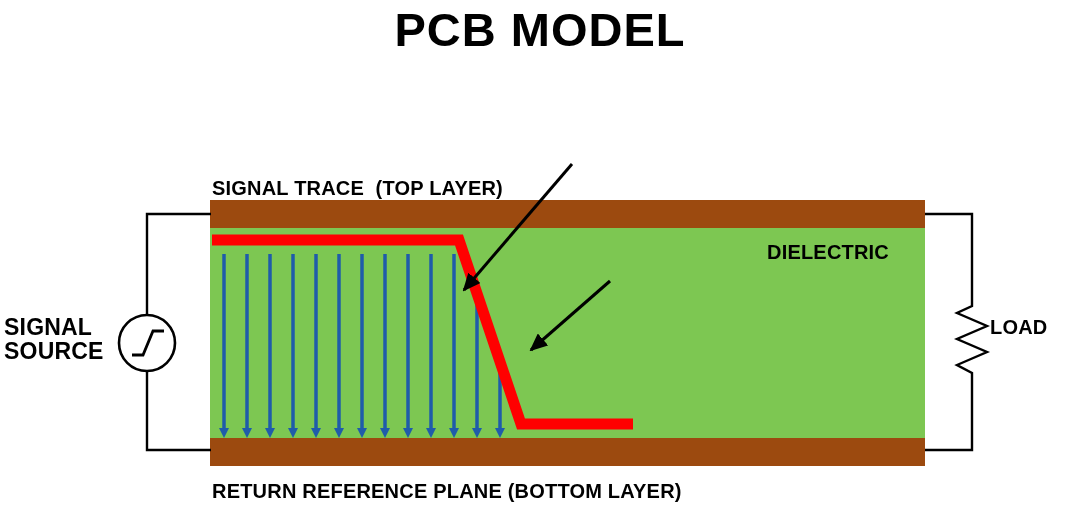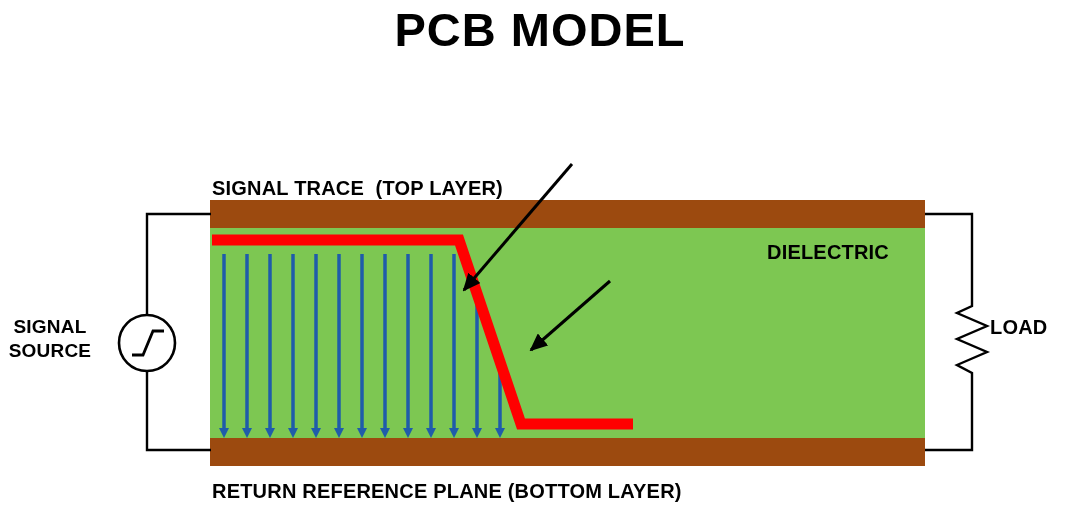--- a/index.html
+++ b/index.html
@@ -16,21 +16,21 @@
   .copper { background:var(--copper); }
   .copper.top { top:200px; height:28px; }
   .dielectric-layer { top:228px; height:210px; background:var(--dielectric); }
   .copper.bottom { top:438px; height:28px; }
   .overlay { position:absolute; left:0; top:0; width:1080px; height:529px; }
   .lbl {
     position:absolute; font-weight:700; font-size:20px; letter-spacing:0.2px;
     white-space:pre-line; line-height:22px;
   }
   .pre { white-space:pre; }
-  .src-lbl { width:92px; text-align:center; font-size:19px; line-height:24px; }
+  .src-lbl { width:92px; font-size:23px; line-height:24px; }
   .wire { fill:none; stroke:#000; stroke-width:2.4px; }
   .source-circle { fill:#fff; stroke:#000; stroke-width:2.6px; }
   .step { fill:none; stroke:#000; stroke-width:2.8px; }
   .field-lines line { stroke:var(--field-blue); stroke-width:3.5px; }
   .field-lines polygon { fill:var(--field-blue); }
   .signal-edge { fill:none; stroke:var(--signal-red); stroke-width:11px; stroke-linejoin:miter; }
   .leader { stroke:#000; stroke-width:3px; }
 </style>
 </head>
 <body>

